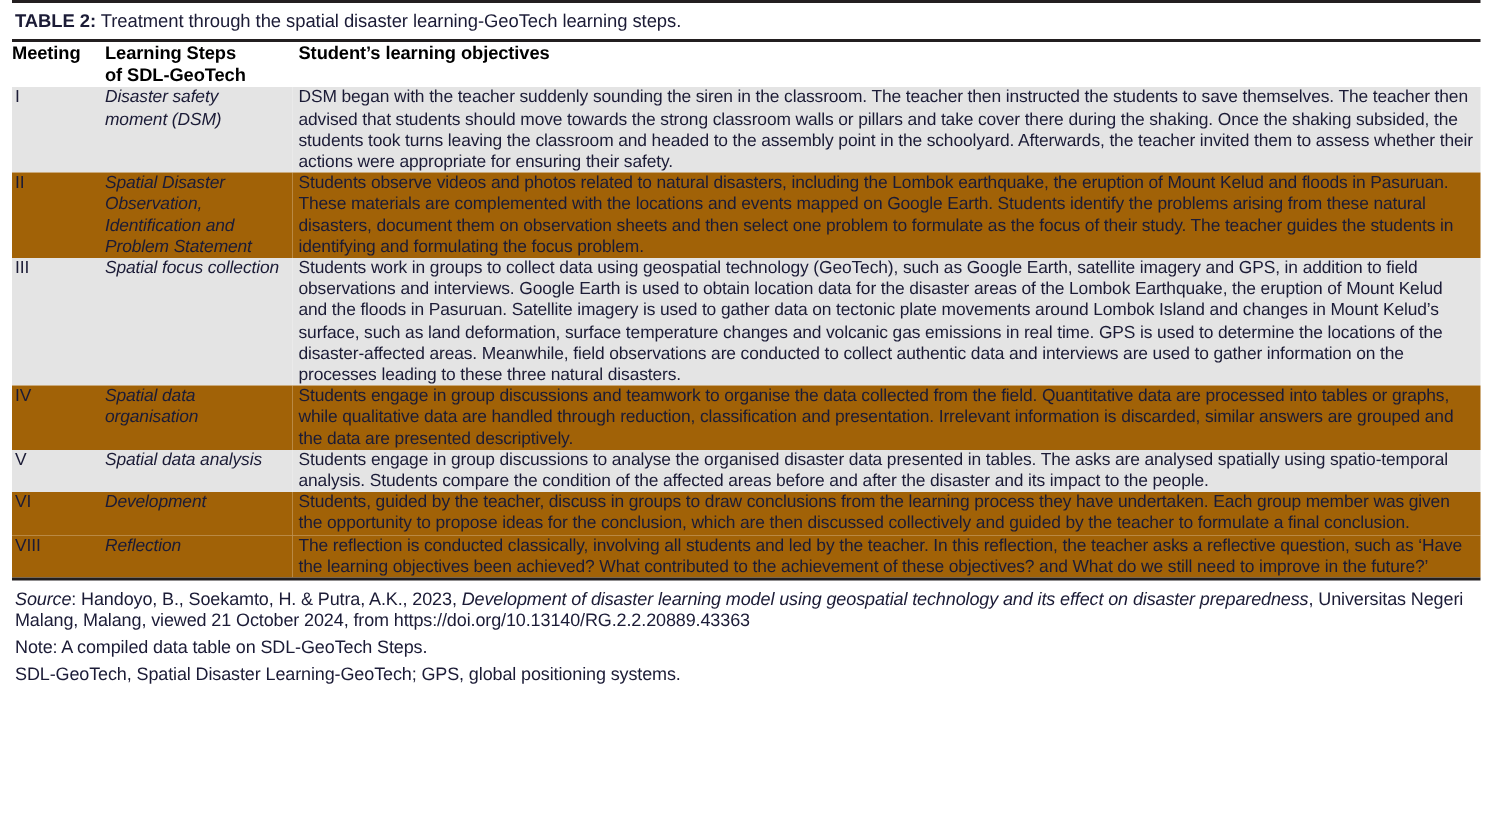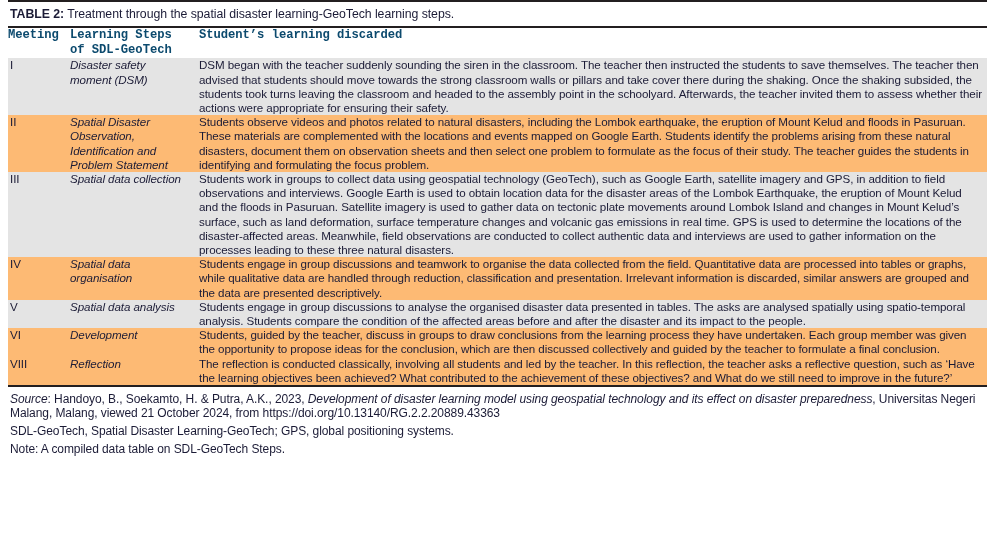--- a/index.html
+++ b/index.html
@@ -59,38 +59,37 @@
   col.c-meeting { width: 62px; }
   col.c-steps   { width: 125px; }
   col.c-act     { width: 792px; }
 
   thead th {
     font-size: 12.2px;
     line-height: 15.2px;
     font-weight: bold;
     text-align: left;
     padding: 5px 8px 6px 2px;
-    color: #0c4a6e;
+    color: #000000;
     letter-spacing: -0.05px;
-    font-family: Liberation Mono, monospace;
   }
   thead th.act { padding-left: 4px; }
 
   tbody td {
     font-size: 11.6px;
     line-height: 14.2px;
     padding: 5px 10px 6px 2px;
     letter-spacing: -0.08px;
   }
   tbody td.meeting { padding-left: 2px; }
   tbody td.steps   { padding-right: 6px; font-style: italic; }
   tbody td.act     { padding-left: 4px; padding-right: 4px; }
 
   tbody tr.shaded td { background: #e4e4e4; }
-  tbody tr.plain  td { background: #fdba74; }
+  tbody tr.plain  td { background: #a16207; }
 
   
   .notes {
     padding: 5px 2px 0 2px;
     font-size: 12px;
     line-height: 14px;
     letter-spacing: -0.08px;
     color: #1b1b36;
   }
   .notes p { margin: 0 0 4px 0; }
@@ -113,37 +112,37 @@
   <table class="tbl">
     <colgroup>
       <col class="c-meeting">
       <col class="c-steps">
       <col class="c-act">
     </colgroup>
     <thead>
       <tr>
         <th class="meeting">Meeting</th>
         <th class="steps"><span>Learning Steps</span><br><span>of SDL-GeoTech</span></th>
-        <th class="act">Student’s learning discarded</th>
+        <th class="act">Student’s learning objectives</th>
       </tr>
     </thead>
     <tbody>
         <tr class="shaded">
           <td class="meeting">I</td>
           <td class="steps">Disaster safety moment (DSM)</td>
           <td class="act">DSM began with the teacher suddenly sounding the siren in the classroom. The teacher then instructed the students to save themselves. The teacher then advised that students should move towards the strong classroom walls or pillars and take cover there during the shaking. Once the shaking subsided, the students took turns leaving the classroom and headed to the assembly point in the schoolyard. Afterwards, the teacher invited them to assess whether their actions were appropriate for ensuring their safety.</td>
         </tr>
         <tr class="plain">
           <td class="meeting">II</td>
           <td class="steps">Spatial Disaster Observation, Identification and Problem Statement</td>
           <td class="act">Students observe videos and photos related to natural disasters, including the Lombok earthquake, the eruption of Mount Kelud and floods in Pasuruan. These materials are complemented with the locations and events mapped on Google Earth. Students identify the problems arising from these natural disasters, document them on observation sheets and then select one problem to formulate as the focus of their study. The teacher guides the students in identifying and formulating the focus problem.</td>
         </tr>
         <tr class="shaded">
           <td class="meeting">III</td>
-          <td class="steps">Spatial data collection</td>
+          <td class="steps">Spatial focus collection</td>
           <td class="act">Students work in groups to collect data using geospatial technology (GeoTech), such as Google Earth, satellite imagery and GPS, in addition to field observations and interviews. Google Earth is used to obtain location data for the disaster areas of the Lombok Earthquake, the eruption of Mount Kelud and the floods in Pasuruan. Satellite imagery is used to gather data on tectonic plate movements around Lombok Island and changes in Mount Kelud’s surface, such as land deformation, surface temperature changes and volcanic gas emissions in real time. GPS is used to determine the locations of the disaster-affected areas. Meanwhile, field observations are conducted to collect authentic data and interviews are used to gather information on the processes leading to these three natural disasters.</td>
         </tr>
         <tr class="plain">
           <td class="meeting">IV</td>
           <td class="steps">Spatial data organisation</td>
           <td class="act">Students engage in group discussions and teamwork to organise the data collected from the field. Quantitative data are processed into tables or graphs, while qualitative data are handled through reduction, classification and presentation. Irrelevant information is discarded, similar answers are grouped and the data are presented descriptively.</td>
         </tr>
         <tr class="shaded">
           <td class="meeting">V</td>
           <td class="steps">Spatial data analysis</td>
@@ -159,17 +158,17 @@
           <td class="steps">Reflection</td>
           <td class="act">The reflection is conducted classically, involving all students and led by the teacher. In this reflection, the teacher asks a reflective question, such as ‘Have the learning objectives been achieved? What contributed to the achievement of these objectives? and What do we still need to improve in the future?’</td>
         </tr>
       </tbody>
   </table>
 
   <div class="rule-bottom"></div>
 
   <div class="notes">
     <p><span class="src-lbl">Source</span><span>: Handoyo, B., Soekamto, H. &amp; Putra, A.K., 2023, </span><span class="src-title">Development of disaster learning model using geospatial technology and its effect on disaster preparedness</span><span>, Universitas Negeri Malang, Malang, viewed 21 October 2024, from https://doi.org/10.13140/RG.2.2.20889.43363</span></p>
+    <p>Note: A compiled data table on SDL-GeoTech Steps.</p>
     <p>SDL-GeoTech, Spatial Disaster Learning-GeoTech; GPS, global positioning systems.</p>
-    <p>Note: A compiled data table on SDL-GeoTech Steps.</p>
   </div>
 
 </div>
 
 </body></html>

